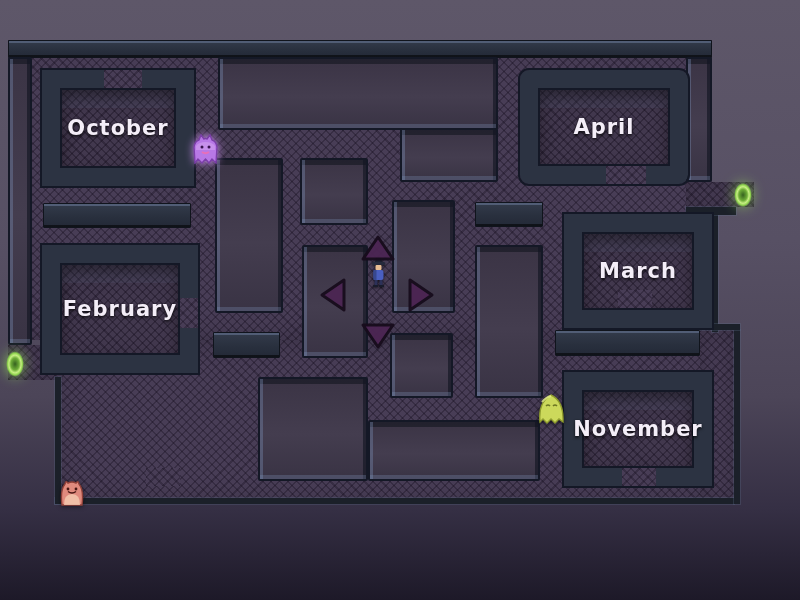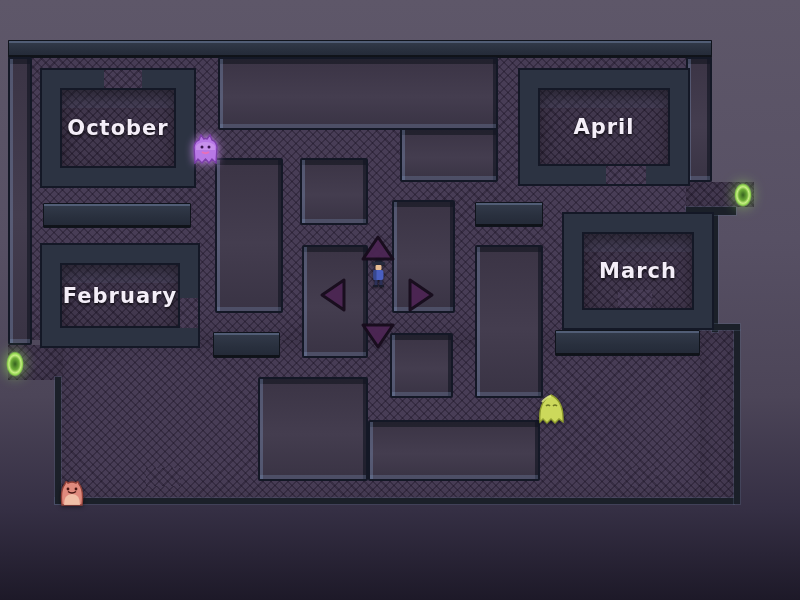--- a/index.html
+++ b/index.html
@@ -105,37 +105,40 @@
     <div class="wall" style="left:35px;top:163px;width:148px;height:25px;"></div>
     <div class="slab" style="left:250px;top:337px;width:110px;height:104px;"></div>
     <div class="slab" style="left:360px;top:380px;width:172px;height:61px;"></div>
     <div class="wall" style="left:547px;top:290px;width:145px;height:26px;"></div>
 
     <div class="room" style="left:34px;top:30px;width:152px;height:116px;">
       <span class="room-label">October</span>
     </div>
     <div class="gap" style="left:96px;top:30px;width:38px;height:18px;"></div>
 
-    <div class="room" style="left:512px;top:30px;width:168px;height:114px;">
+    <div class="room" style="left:512px;top:30px;width:168px;height:114px;border-radius:9px;">
       <span class="room-label">April</span>
     </div>
     <div class="gap" style="left:598px;top:126px;width:40px;height:18px;"></div>
 
-    <div class="room" style="left:34px;top:205px;width:156px;height:101px;">
+    <div class="room" style="left:34px;top:205px;width:156px;height:128px;">
       <span class="room-label">February</span>
     </div>
     <div class="gap" style="left:172px;top:258px;width:18px;height:30px;"></div>
 
     <div class="room" style="left:556px;top:174px;width:148px;height:114px;">
       <span class="room-label">March</span>
     </div>
     <div class="gap" style="left:610px;top:250px;width:34px;height:18px;"></div>
 
     <div class="gap" style="left:138px;top:428px;width:34px;height:18px;"></div>
 
+    <div class="room" style="left:556px;top:332px;width:148px;height:114px;">
+      <span class="room-label">November</span>
+    </div>
     <div class="gap" style="left:614px;top:428px;width:34px;height:18px;"></div>
 
     <div class="portal" style="left:724px;top:140px;width:22px;height:30px;"></div>
     <div class="portal" style="left:-4px;top:308px;width:22px;height:32px;"></div>
 
     <div class="sprite" style="left:184px;top:93px;width:27px;height:31px;filter:drop-shadow(0 0 4px rgba(216,150,255,.9));">
       <svg width="27" height="31" viewBox="0 0 27 31">
         <path d="M3 30 L2 14 Q3 8 7 7 L9 2 L12 6 Q13.5 5 15 6 L18 2 L20 7 Q24 8 25 14 L24 30 L20 26 L17 30 L13.5 26 L10 30 L6 26 Z" fill="#b878e6" stroke="#7b3fa8" stroke-width="1.4"></path>
         <path d="M4 13 Q7 9 13.5 9 Q20 9 23 13 L23 17 L4 17 Z" fill="#d9aef2" opacity=".45"></path>
         <circle cx="10" cy="14" r="1.5" fill="#3a1450"></circle>

